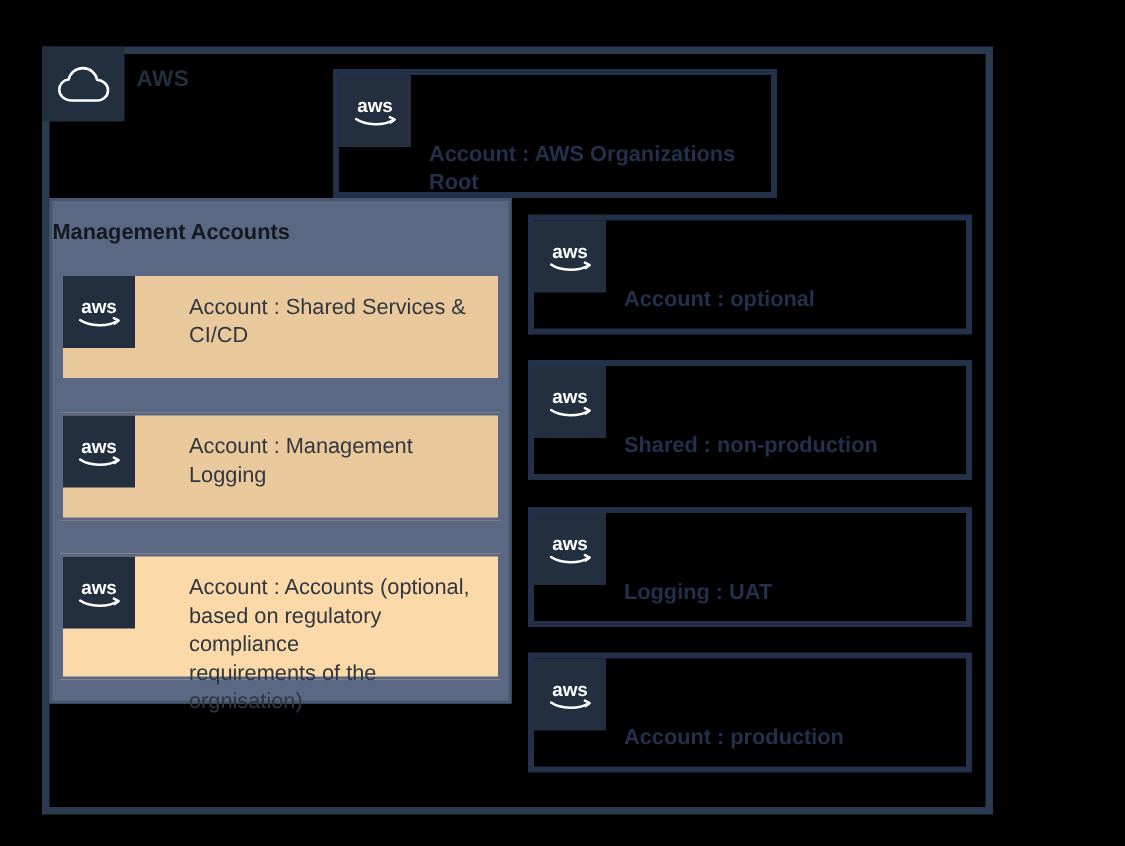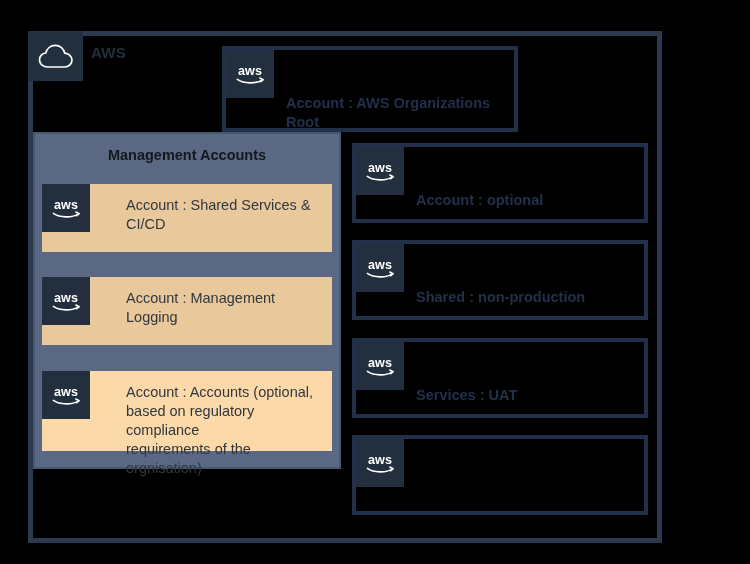--- a/index.html
+++ b/index.html
@@ -113,21 +113,21 @@
     height: 337px;
     background: #5a6883;
     border: 2px solid #49566f;
     box-sizing: border-box;
   }
   #management-panel-title {
     position: absolute;
     left: 0;
     top: 13px;
     width: 100%;
-    text-align: center;
+    text-align: left;
     font-size: 14.5px;
     font-weight: bold;
     color: #14181f;
   }
 
   #card-shared-services { left: 40px; top: 182px; width: 294px; height: 72px; }
   #card-central-logging { left: 40px; top: 275px; width: 294px; height: 72px; }
   #card-security        { left: 40px; top: 369px; width: 294px; height: 84px; }
 
   
@@ -228,24 +228,25 @@
 </div>
 
 <div class="account-card card-dark" id="card-uat">
   <span class="aws-badge">
     <svg viewBox="0 0 40 26" width="36" height="24" aria-hidden="true">
       <text x="20" y="14" text-anchor="middle" font-family="Liberation Sans, sans-serif" font-size="14" font-weight="bold" fill="#ffffff">aws</text>
       <path d="M6 19 C13 24 27 24 34 19.5" fill="none" stroke="#ffffff" stroke-width="1.8" stroke-linecap="round"></path>
       <path d="M31 17.5 L34.6 19.3 L31.6 21.6" fill="none" stroke="#ffffff" stroke-width="1.8" stroke-linecap="round" stroke-linejoin="round"></path>
     </svg>
   </span>
-  <span class="card-label">Services : UAT</span>
+  <span class="card-label">Logging : UAT</span>
 </div>
 
 <div class="account-card card-dark" id="card-production">
   <span class="aws-badge">
     <svg viewBox="0 0 40 26" width="36" height="24" aria-hidden="true">
       <text x="20" y="14" text-anchor="middle" font-family="Liberation Sans, sans-serif" font-size="14" font-weight="bold" fill="#ffffff">aws</text>
       <path d="M6 19 C13 24 27 24 34 19.5" fill="none" stroke="#ffffff" stroke-width="1.8" stroke-linecap="round"></path>
       <path d="M31 17.5 L34.6 19.3 L31.6 21.6" fill="none" stroke="#ffffff" stroke-width="1.8" stroke-linecap="round" stroke-linejoin="round"></path>
     </svg>
   </span>
+  <span class="card-label">Account : production</span>
 </div>
 
 </body></html>

